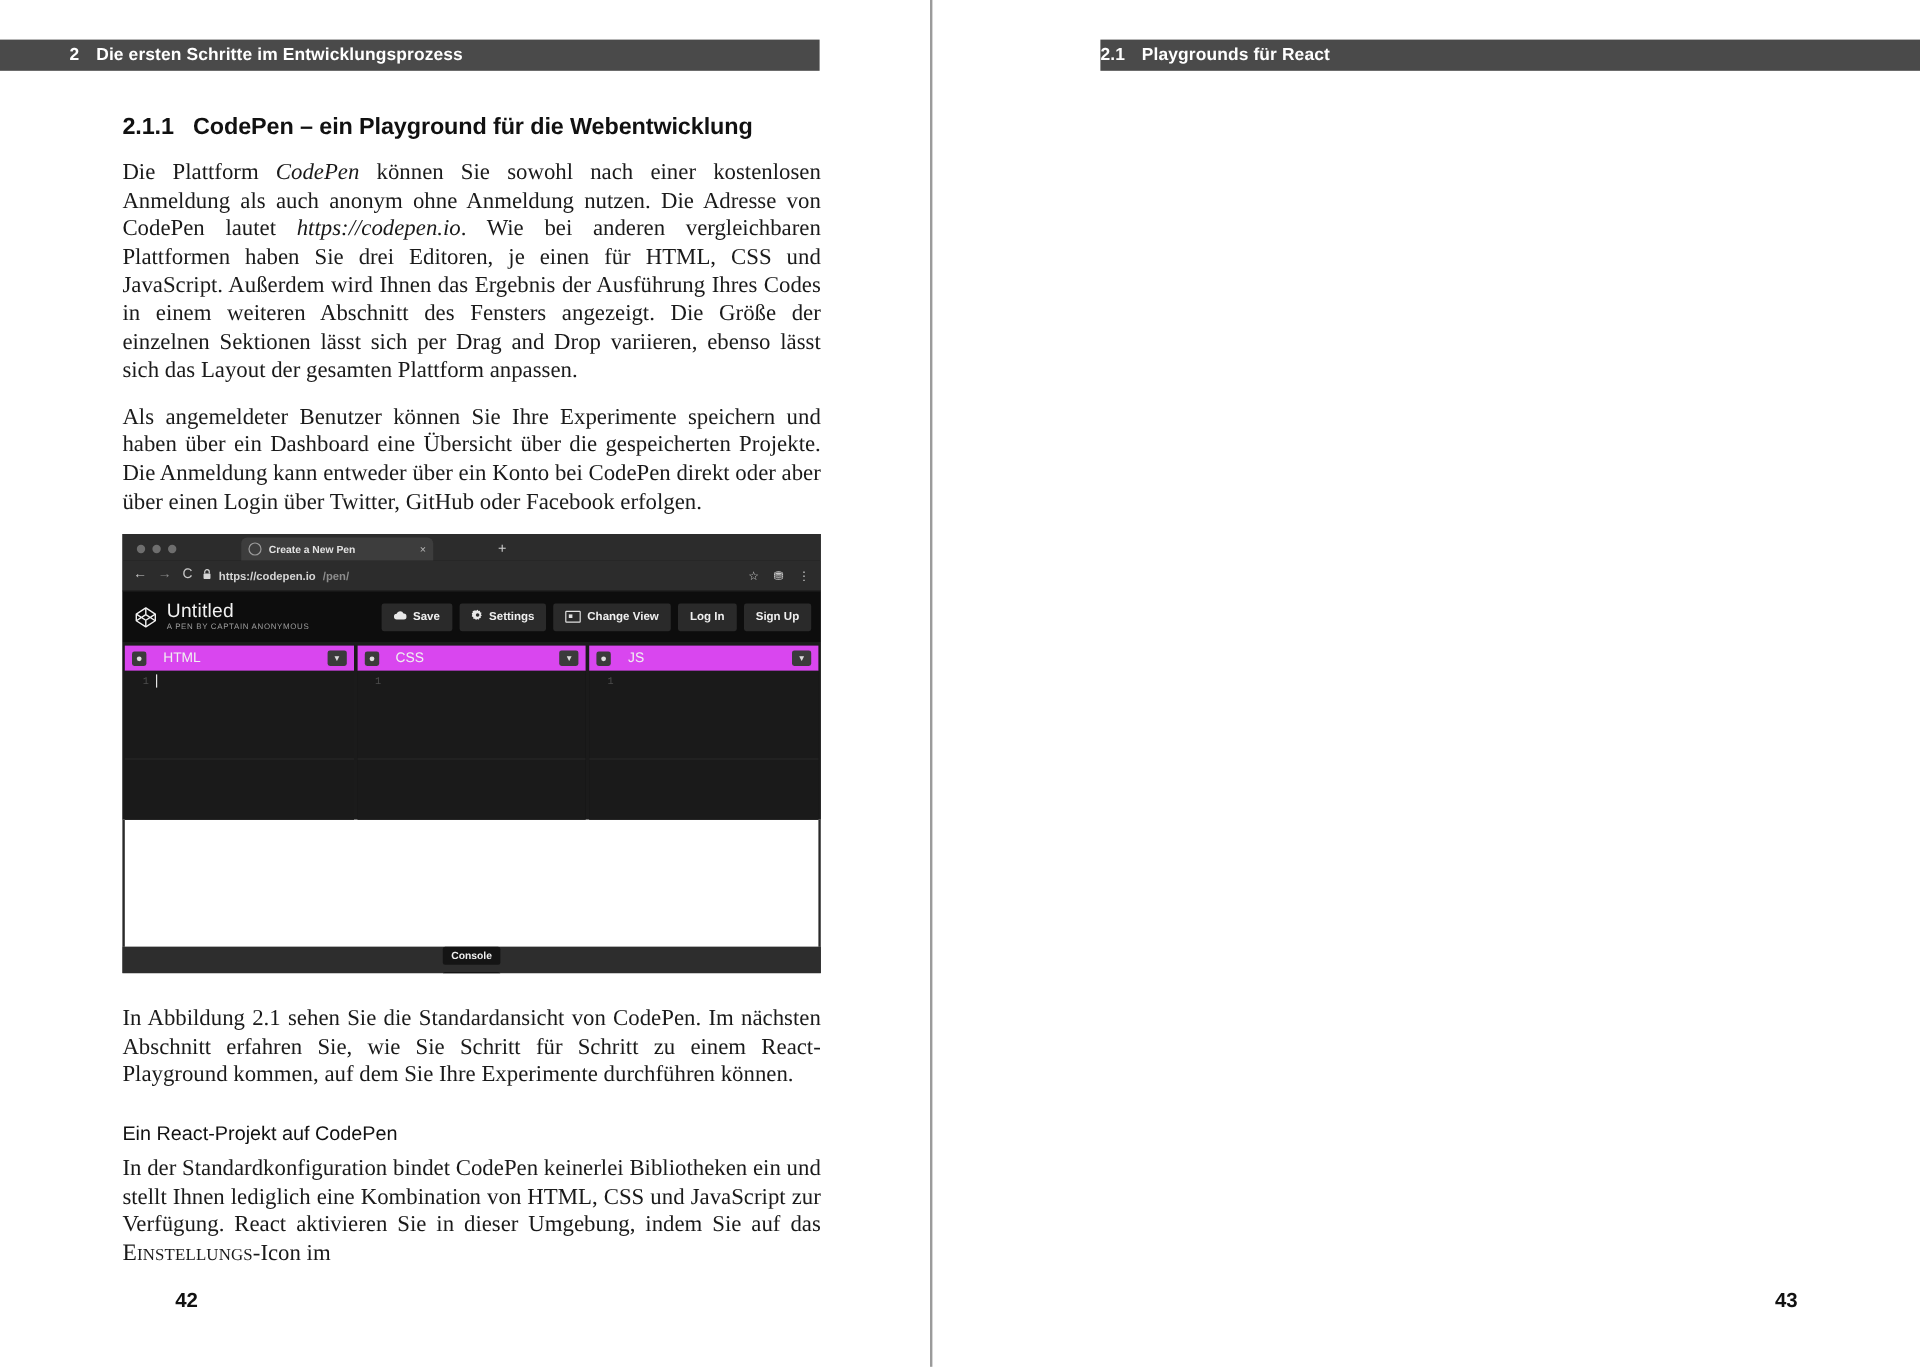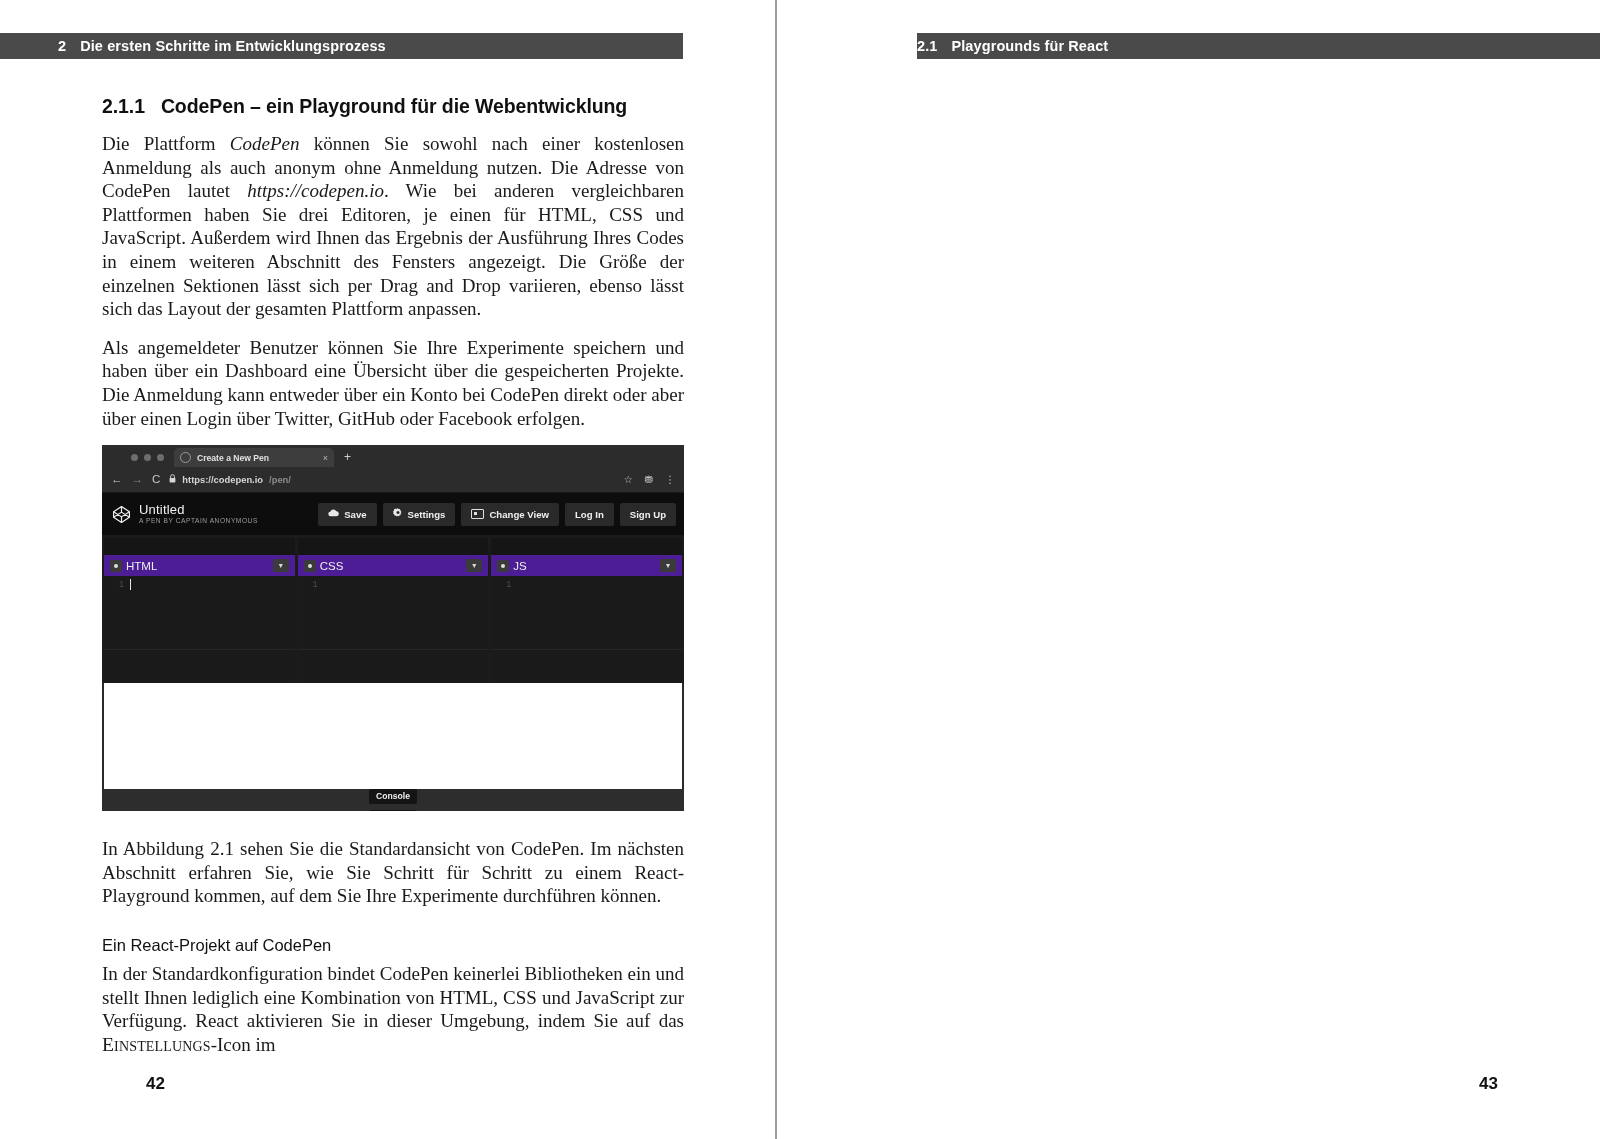--- a/index.html
+++ b/index.html
@@ -141,22 +141,23 @@
     background: #1e1e1e;
     font-family: "Liberation Sans", sans-serif;
     overflow: hidden;
   }
   
   .tabstrip {
     height: 22px;
     background: #2c2c2c;
     display: flex;
     align-items: flex-end;
-    padding-left: 25px;
-    position: relative;
+    padding-left: 8px;
+    position: relative;
+    gap: 44px;
   }
   .traffic {
     display: flex;
     align-items: center;
     gap: 6px;
     padding: 0 10px 6px 4px;
   }
   .dot { width: 7px; height: 7px; border-radius: 50%; background: #6e6e6e; }
   .tab {
     height: 19px;
@@ -220,21 +221,21 @@
   .brand { display: flex; align-items: center; gap: 8px; flex: 1 1 auto; }
   .logo {
     width: 19px; height: 19px;
     position: relative;
     flex: 0 0 auto;
   }
   .logo svg { display: block; }
   .brandtext { line-height: 1.05; }
   .brandtext .pname {
     color: #f1f1f1;
-    font-size: 13px;
+    font-size: 16px;
     letter-spacing: 0.2px;
   }
   .brandtext .pauthor {
     color: #9d9d9d;
     font-size: 6.6px;
     letter-spacing: 0.55px;
     text-transform: uppercase;
     margin-top: 1px;
   }
   .appbtns { display: flex; align-items: center; gap: 6px; }
@@ -278,26 +279,25 @@
   }
   .editor {
     flex: 1 1 0;
     background: #151515;
     display: flex;
     flex-direction: column;
     min-width: 0;
   }
   .edhead {
     height: 21px;
-    background: #4c1d95;
+    background: #d946ef;
     display: flex;
     align-items: center;
     padding: 0 6px;
-    gap: 4px;
-    margin-top: 17px;
+    gap: 14px;
   }
   .edgear {
     width: 12px; height: 12px;
     background: #3b3b3b;
     border-radius: 2px;
     display: flex;
     align-items: center;
     justify-content: center;
     flex: 0 0 auto;
   }

